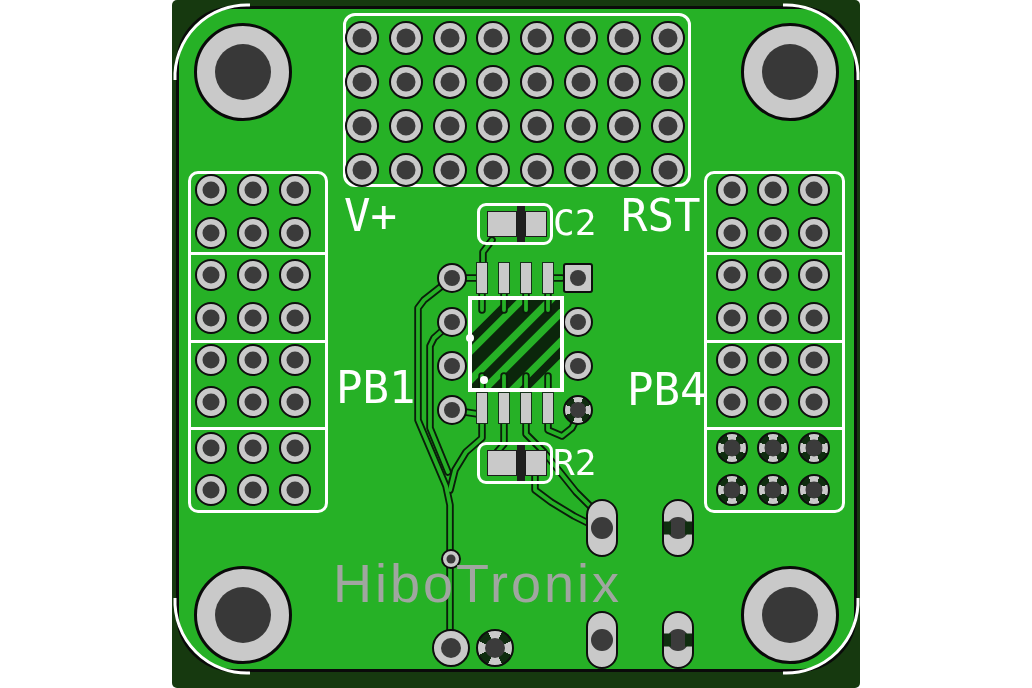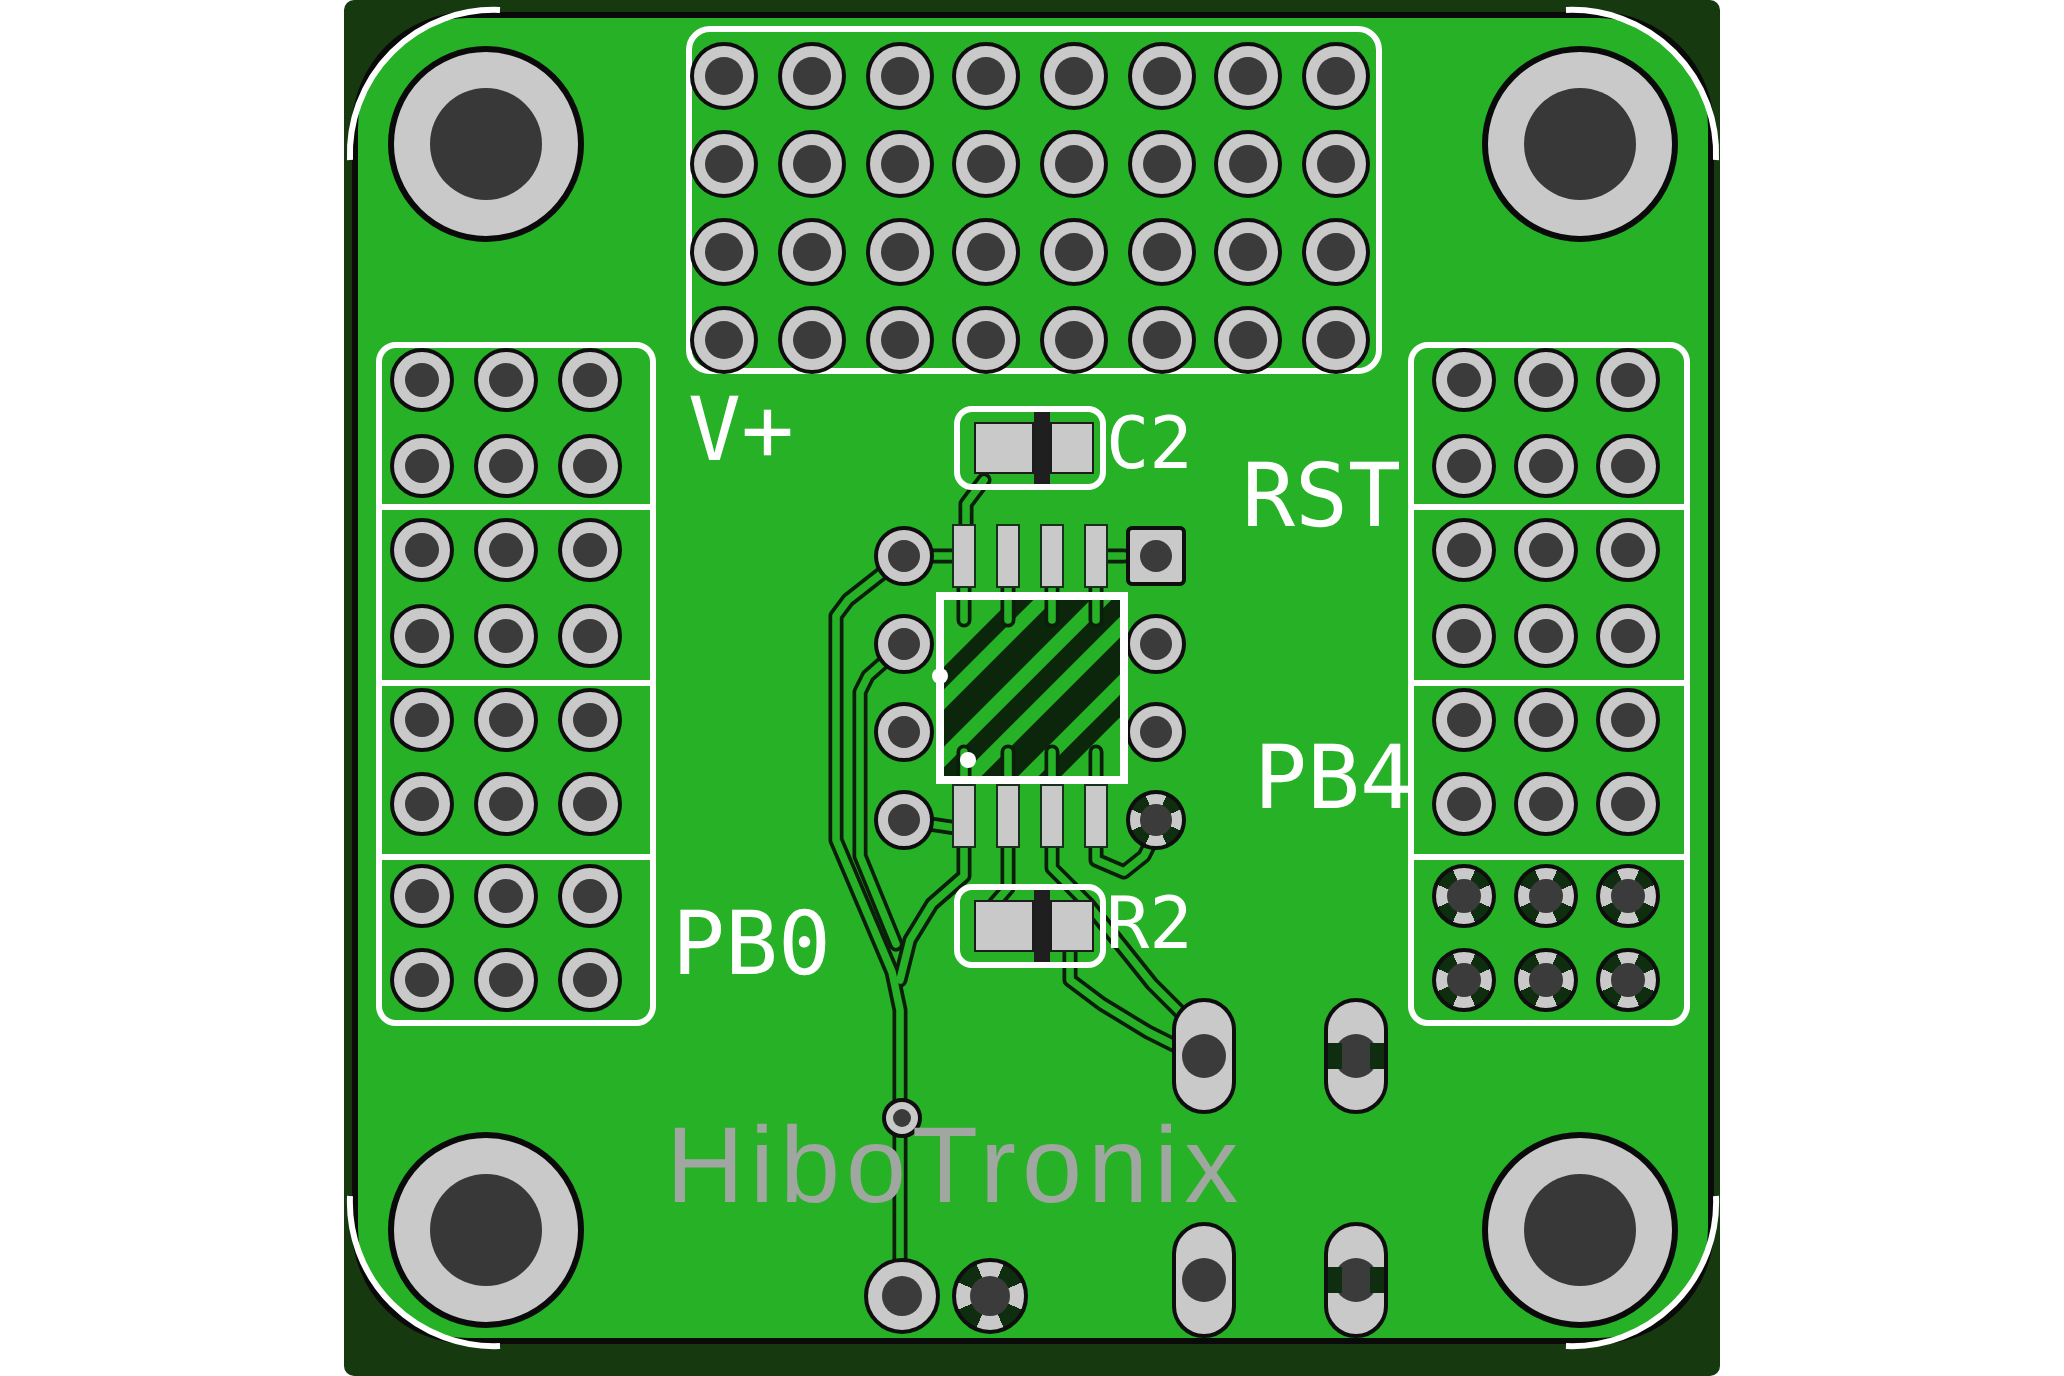--- a/index.html
+++ b/index.html
@@ -429,20 +429,20 @@
     <div class="spad" style="left:45px;top:5px;width:22px;height:26px;"></div>
   </div>
 
   <div class="abs smd" style="left:477px;top:442px;width:76px;height:42px;">
     <div class="spad" style="left:7px;top:5px;width:30px;height:26px;"></div>
     <div class="sgap" style="left:37px;top:0;width:8px;height:36px;"></div>
     <div class="spad" style="left:45px;top:5px;width:22px;height:26px;"></div>
   </div>
 
   <div class="abs label" style="left:344px;top:194px;">V+</div>
-  <div class="abs label" style="left:336px;top:451px;">PB0</div>
-  <div class="abs label" style="left:621px;top:194px;margin-top:33px;">RST</div>
+  <div class="abs label" style="left:336px;top:366px;">PB1</div>
+  <div class="abs label" style="left:621px;top:194px;">RST</div>
   <div class="abs label" style="left:627px;top:368px;">PB4</div>
   <div class="abs ref" style="left:553px;top:205px;">C2</div>
   <div class="abs ref" style="left:553px;top:445px;">R2</div>
   <div class="abs brand" style="left:333px;top:556px;">HiboTronix</div>
 
 </div>
 
 </body></html>

